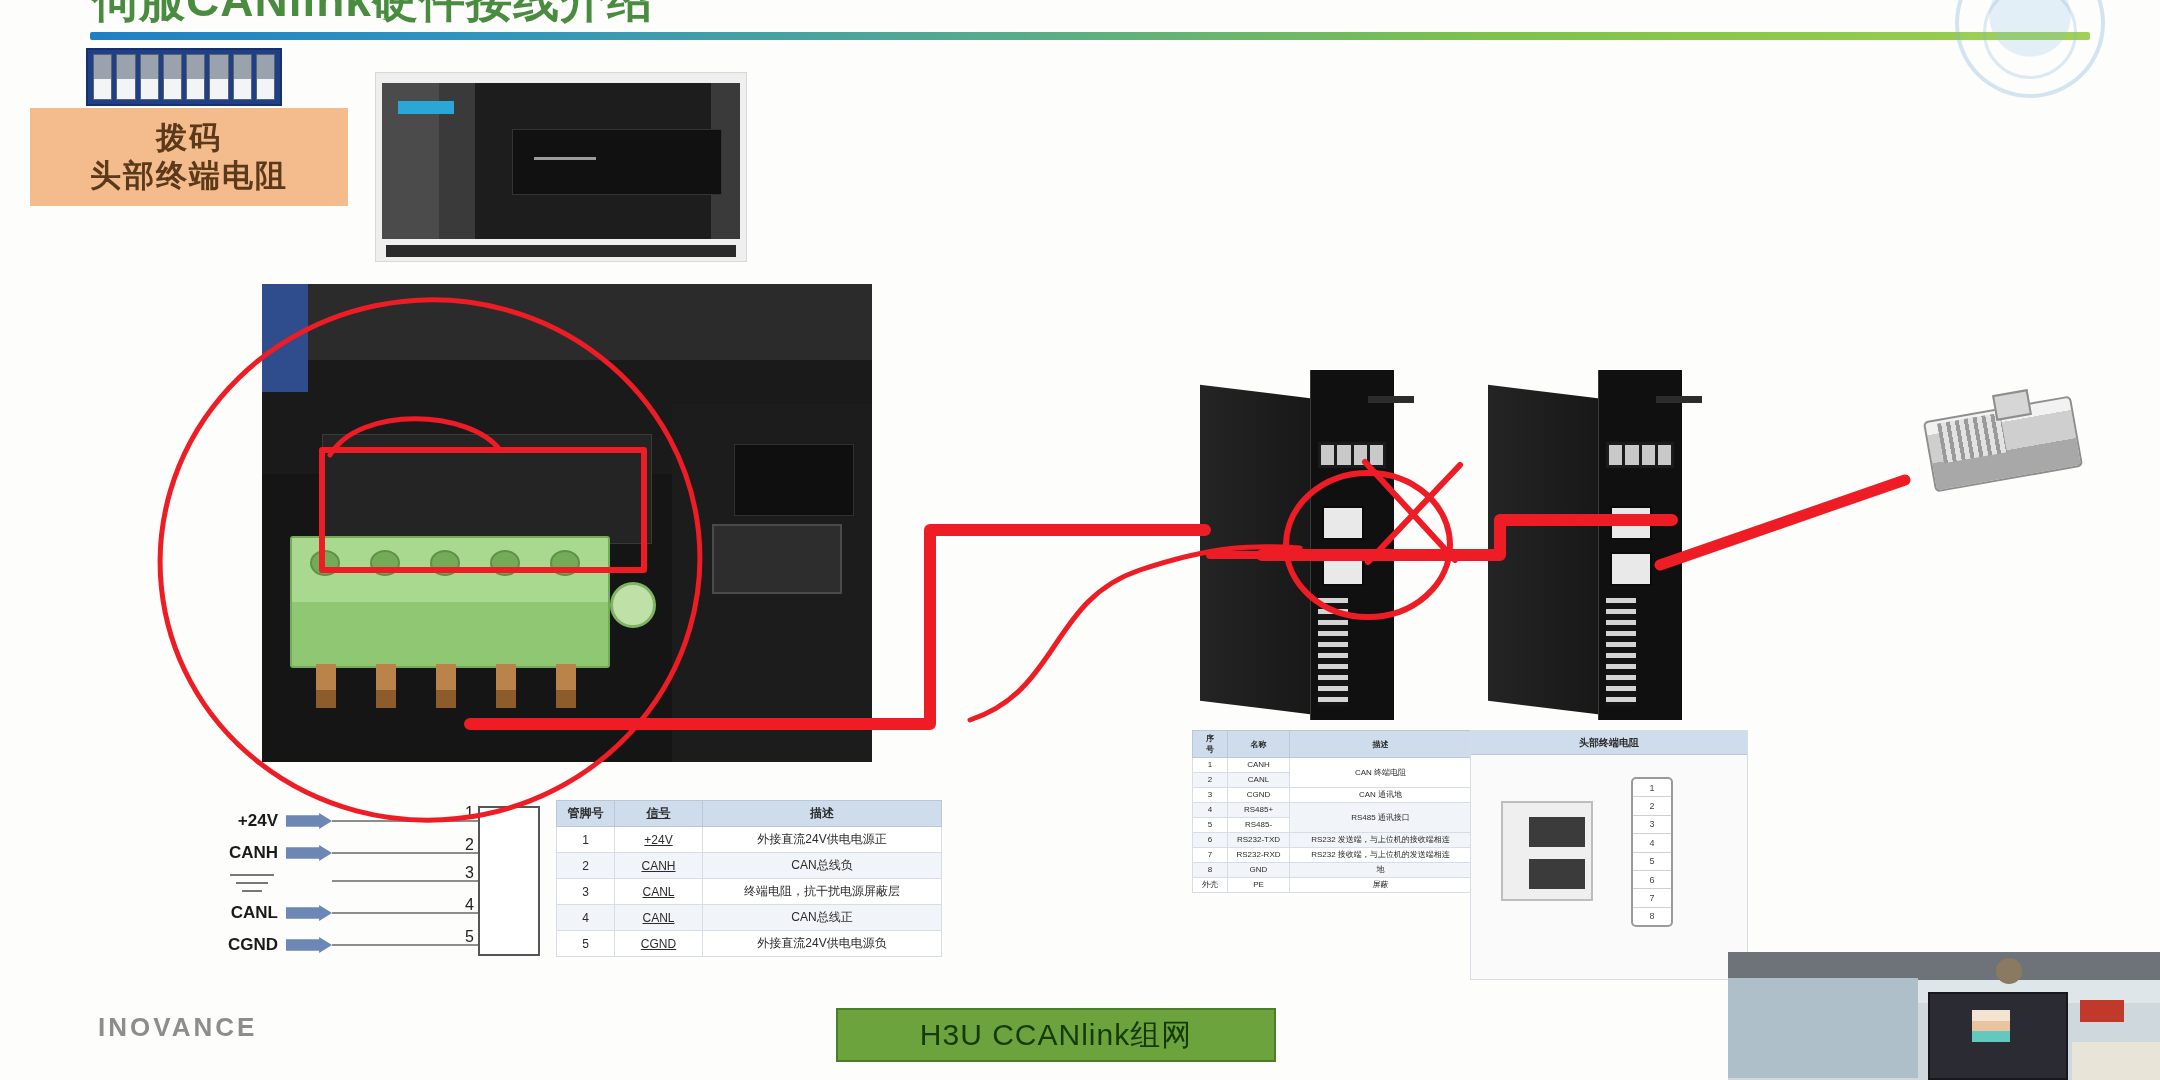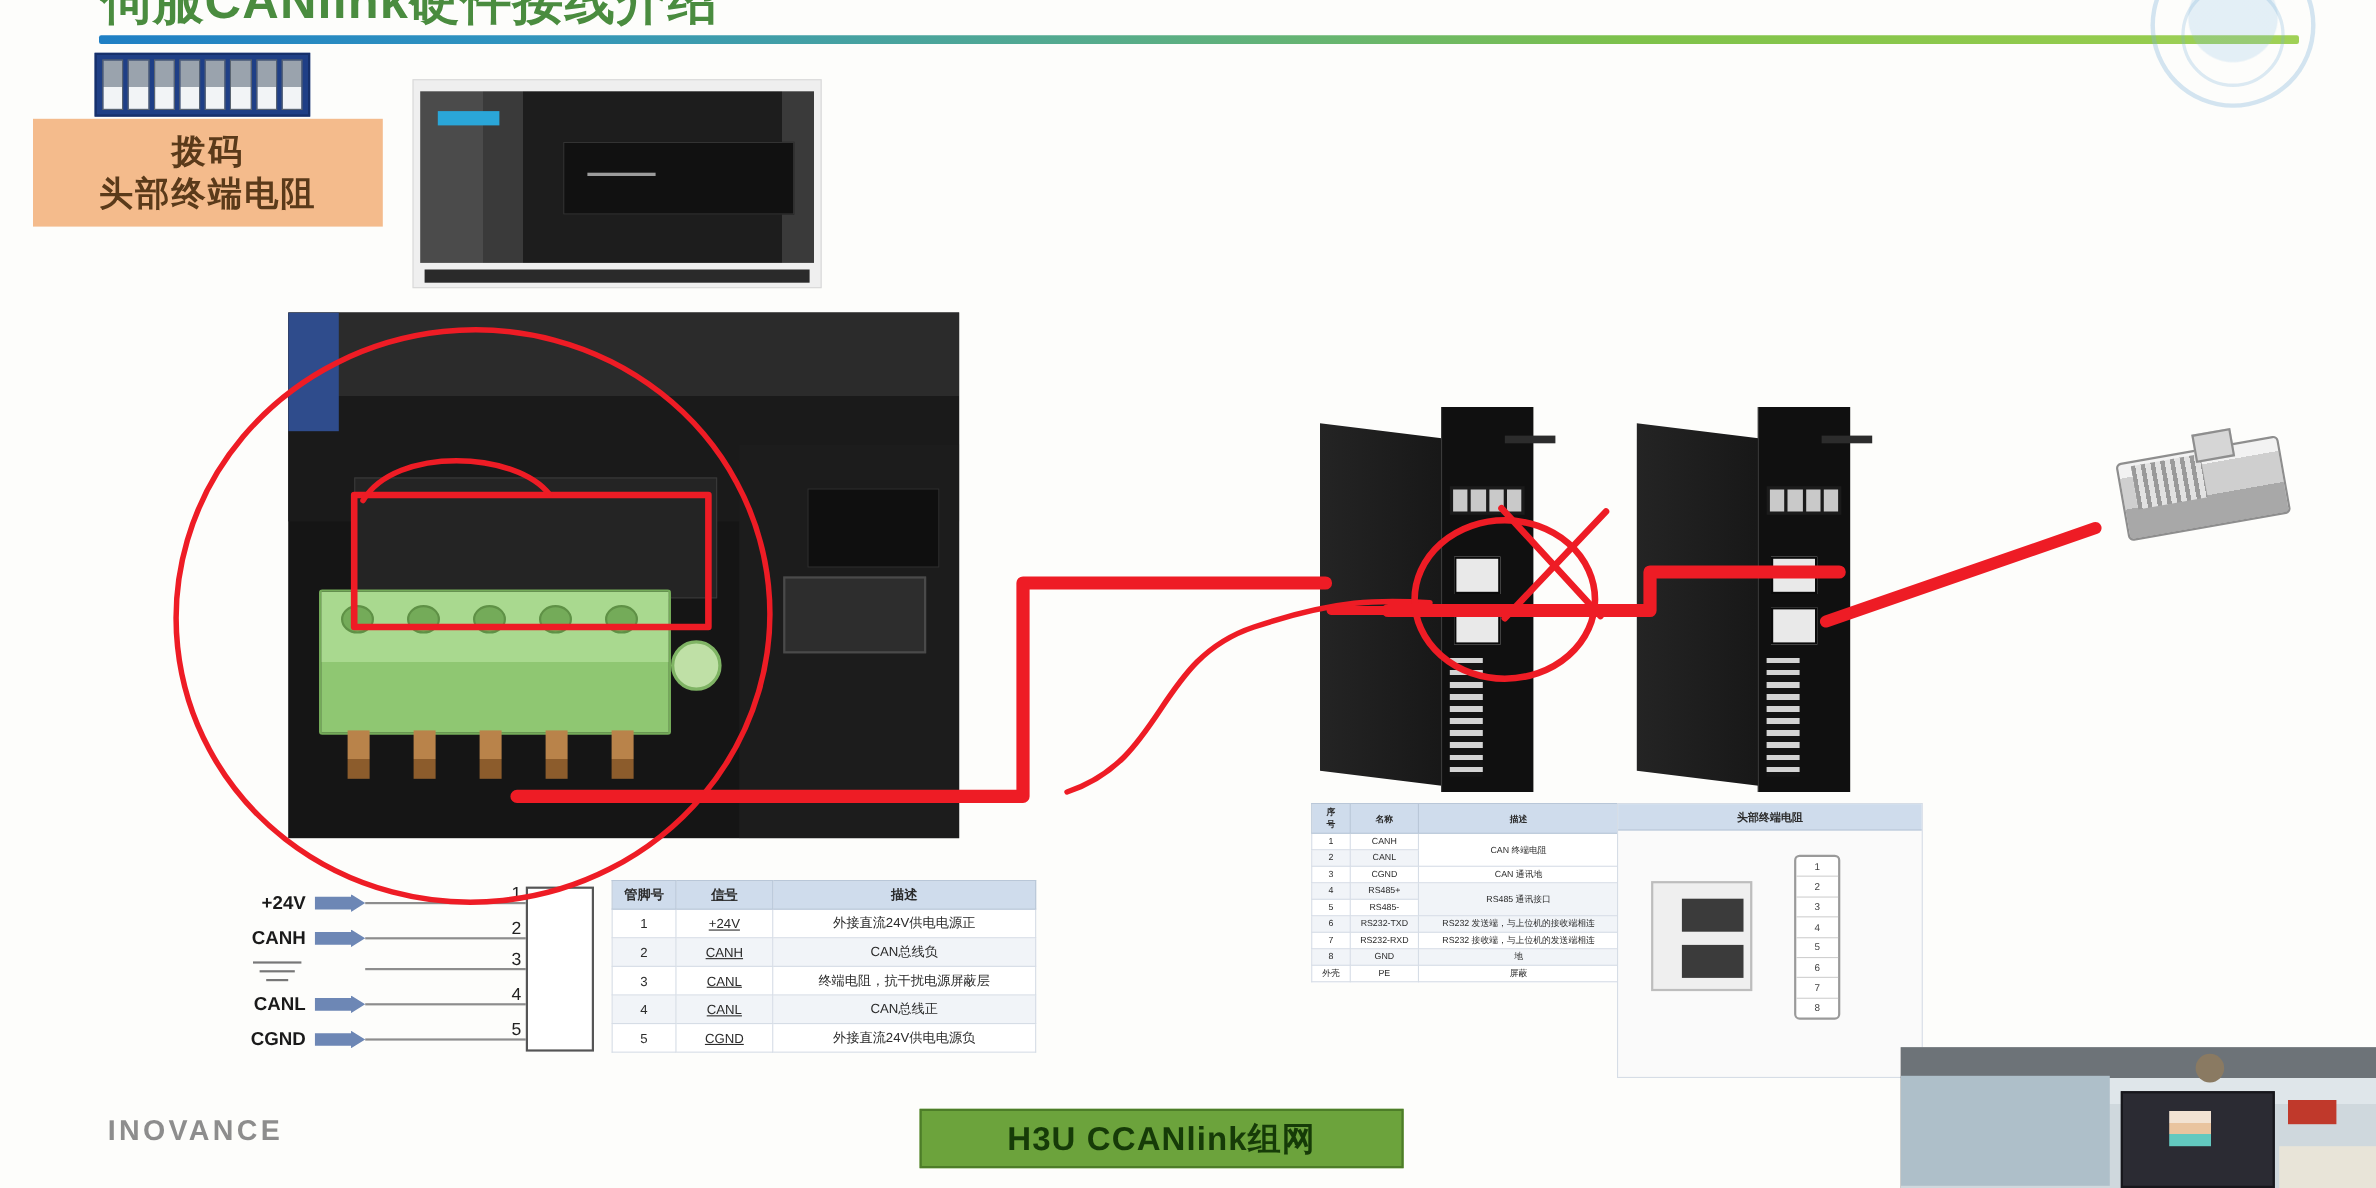--- a/index.html
+++ b/index.html
@@ -355,21 +355,21 @@
     position: absolute; left: 98px; top: 1012px;
     font-size: 26px; font-weight: bold; letter-spacing: 3px;
     color: #8d8d8d;
   }
   .green-caption {
     position: absolute; left: 836px; top: 1008px;
     width: 440px; height: 54px;
     background: #6ca33c;
     border: 2px solid #4d7d28;
     display: flex; align-items: center; justify-content: center;
-    color: #163b08; font-size: 30px; font-weight: bold;
+    color: #163b08; font-size: 30px; font-weight: normal;
     letter-spacing: 1px;
   }
 
   
   .webcam {
     position: absolute; left: 1728px; top: 952px;
     width: 432px; height: 128px;
     background: #0b0b0b;
     overflow: hidden;
   }

